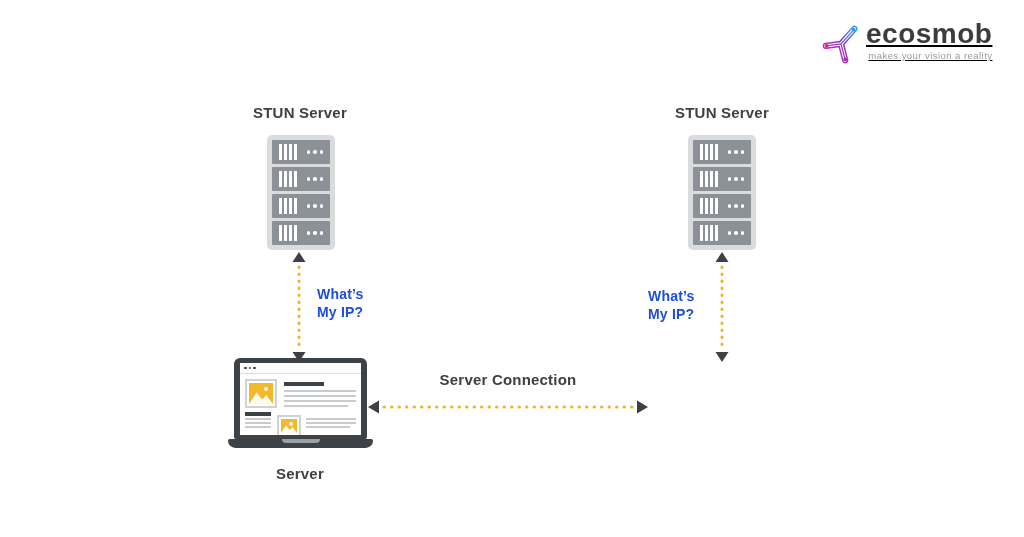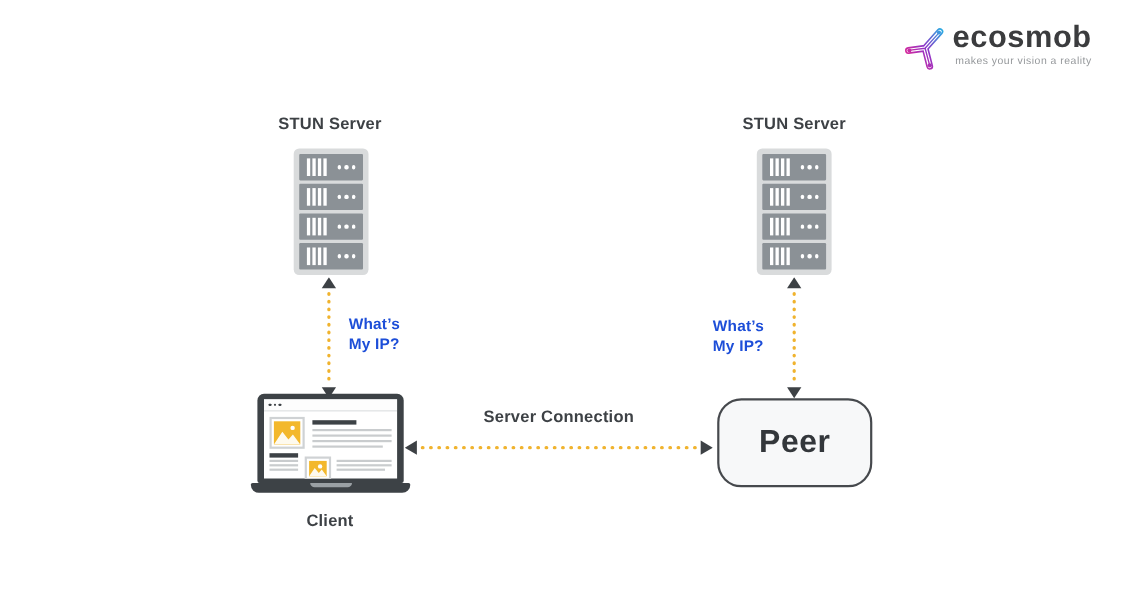--- a/index.html
+++ b/index.html
@@ -10,21 +10,21 @@
     position: relative;
     width: 1024px;
     height: 537px;
     background: #ffffff;
     overflow: hidden;
   }
 
   
   .logo { position: absolute; top: 20px; left: 820px; display: flex; align-items: flex-start; }
   .logo-icon { width: 42px; height: 42px; margin-top: 2px; }
-  .logo-textwrap { margin-left: 4px; }
+  .logo-textwrap { margin-left: 4px; text-decoration: underline; }
   .logo-name { font-size: 28px; font-weight: bold; color: #3b3c3e; letter-spacing: 0.5px; line-height: 28px; }
   .logo-tagline { font-size: 9.5px; color: #95989b; letter-spacing: 0.45px; margin-top: 2px; text-align: right; }
 
   
   .node-label {
     position: absolute; font-size: 15px; font-weight: bold; color: #3d4145;
     width: 160px; text-align: center; letter-spacing: 0.2px;
   }
   .query-label {
     position: absolute; font-size: 14px; font-weight: bold; color: #1d4ed8;
@@ -198,21 +198,21 @@
         <div class="page-line" style="left: 66px; top: 55px; width: 50px;"></div>
         <div class="page-line" style="left: 66px; top: 59px; width: 50px;"></div>
         <div class="page-line" style="left: 66px; top: 63px; width: 44px;"></div>
       </div>
     </div>
     <div class="laptop-base">
       <span class="laptop-notch"></span>
     </div>
   </div>
 
-  <div class="node-label" style="left: 220px; top: 465px;">Client</div>
+  <div class="node-label" style="left: 220px; top: 465px;">Server</div>
 
   <div class="node-label" style="left: 428px; top: 371px; width: 160px;">Server Connection</div>
 
   <svg class="arrow" style="left: 368px; top: 399px;" width="280" height="16">
     <polygon points="0,8 11,1.5 11,14.5" fill="#3d4145"></polygon>
     <line x1="16" y1="8" x2="264" y2="8" stroke="#f0b32e" stroke-width="3" stroke-linecap="round" stroke-dasharray="0.5 7"></line>
     <polygon points="280,8 269,1.5 269,14.5" fill="#3d4145"></polygon>
   </svg>
 
   <div class="node-label" style="left: 642px; top: 104px;">STUN Server</div>
@@ -276,17 +276,14 @@
     <polygon points="8,0 1.5,10 14.5,10" fill="#3d4145"></polygon>
     <line x1="8" y1="15" x2="8" y2="95" stroke="#f0b32e" stroke-width="3" stroke-linecap="round" stroke-dasharray="0.5 6.5"></line>
     <polygon points="8,110 1.5,100 14.5,100" fill="#3d4145"></polygon>
   </svg>
 
   <div class="query-label" style="left: 648px; top: 287px;">
     <div>What’s</div>
     <div>My IP?</div>
   </div>
 
-  <div class="peer-box">
-    <span>Peer</span>
-  </div>
 
 </div>
 
 </body></html>

